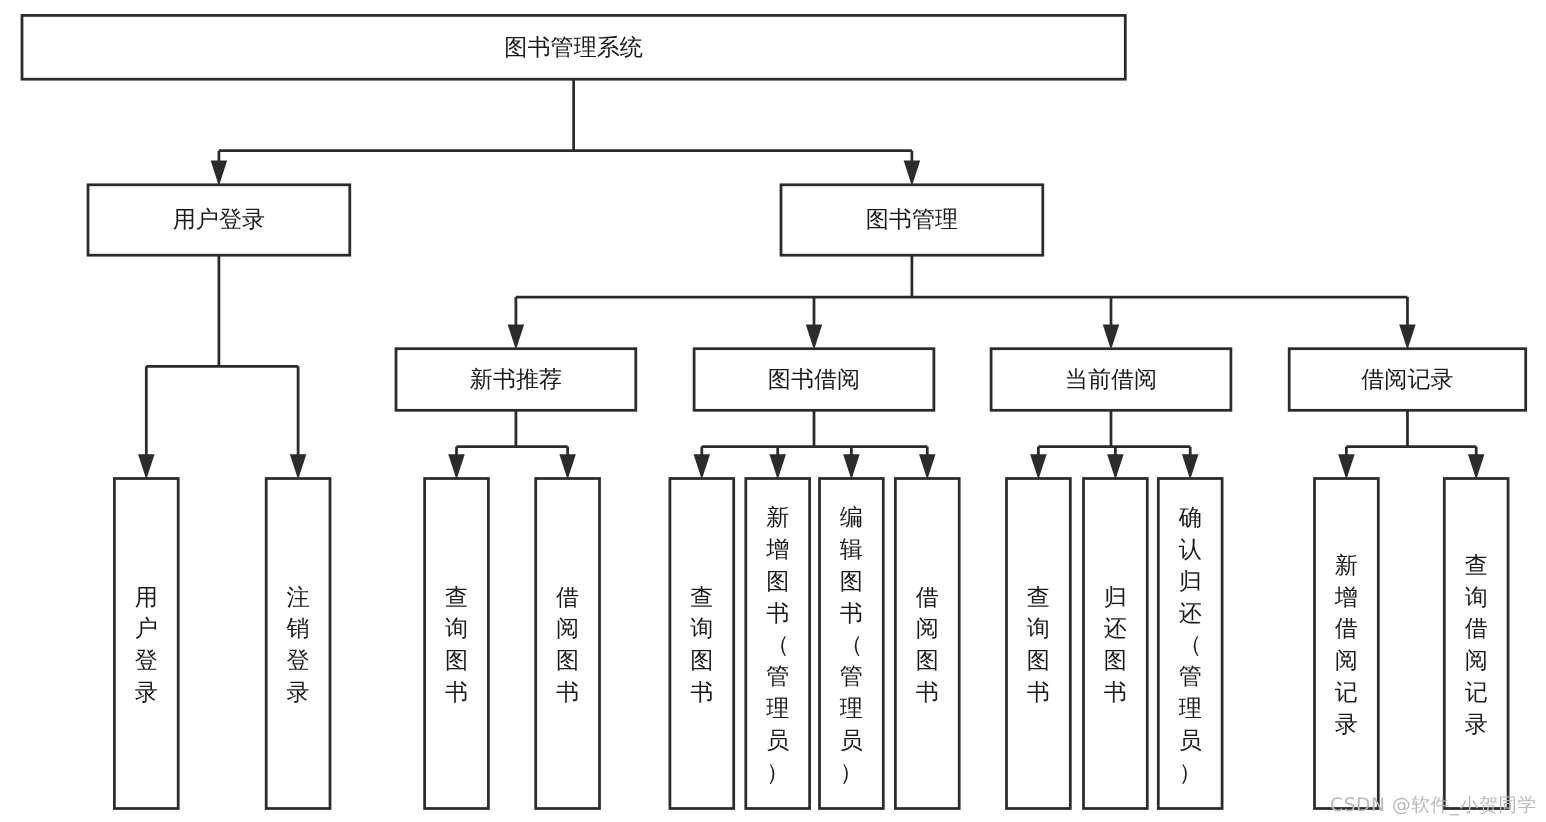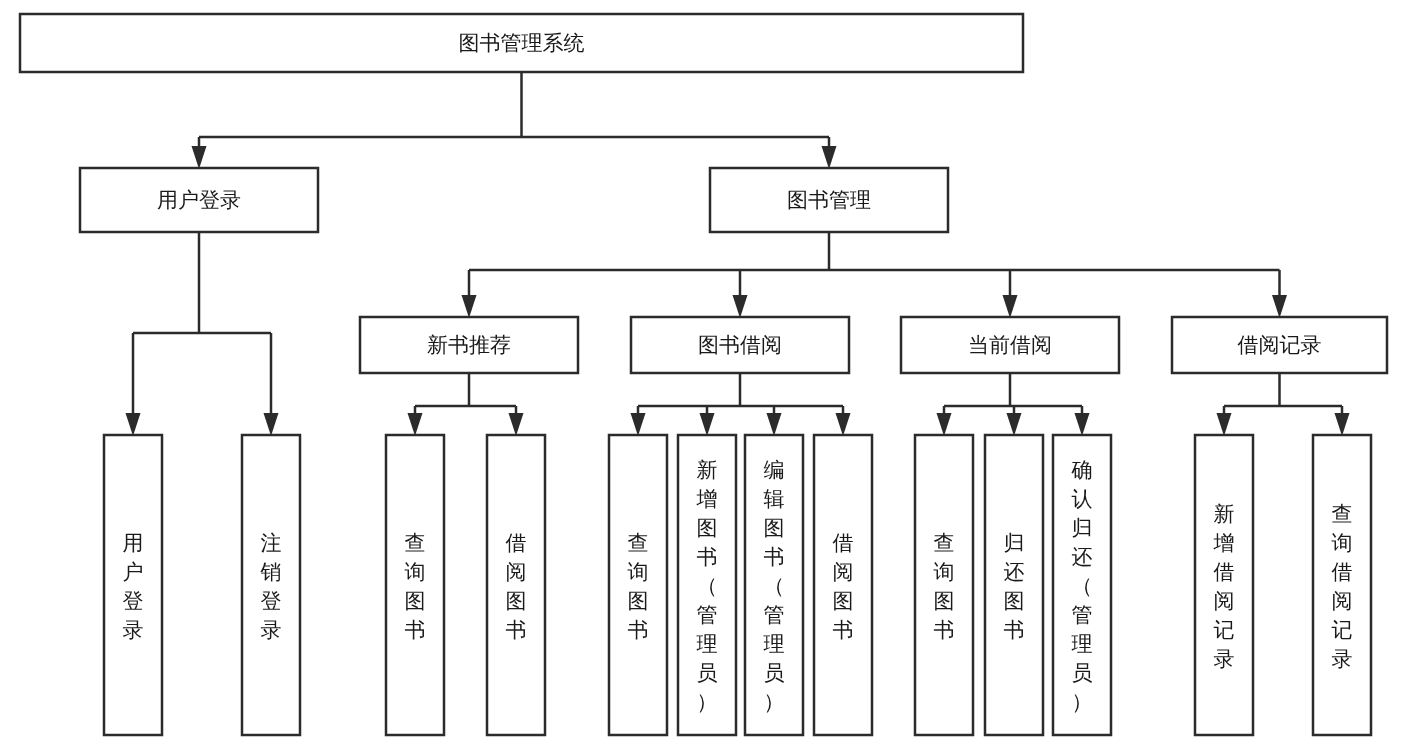--- a/index.html
+++ b/index.html
@@ -208,13 +208,14 @@
         <g>
           <rect class="node-rect" x="1195" y="435" width="58" height="300"></rect>
           <text class="node-label-v" x="1224" y="520.62"><tspan x="1224" dy="0">新</tspan><tspan x="1224" dy="29">增</tspan><tspan x="1224" dy="29">借</tspan><tspan x="1224" dy="29">阅</tspan><tspan x="1224" dy="29">记</tspan><tspan x="1224" dy="29">录</tspan></text>
         </g>
         <g>
           <rect class="node-rect" x="1313" y="435" width="58" height="300"></rect>
           <text class="node-label-v" x="1342" y="520.62"><tspan x="1342" dy="0">查</tspan><tspan x="1342" dy="29">询</tspan><tspan x="1342" dy="29">借</tspan><tspan x="1342" dy="29">阅</tspan><tspan x="1342" dy="29">记</tspan><tspan x="1342" dy="29">录</tspan></text>
         </g>
       </g>
   </svg>
+  <div class="watermark">CSDN @软件_小贺同学</div>
 </div>
 
 </body></html>

